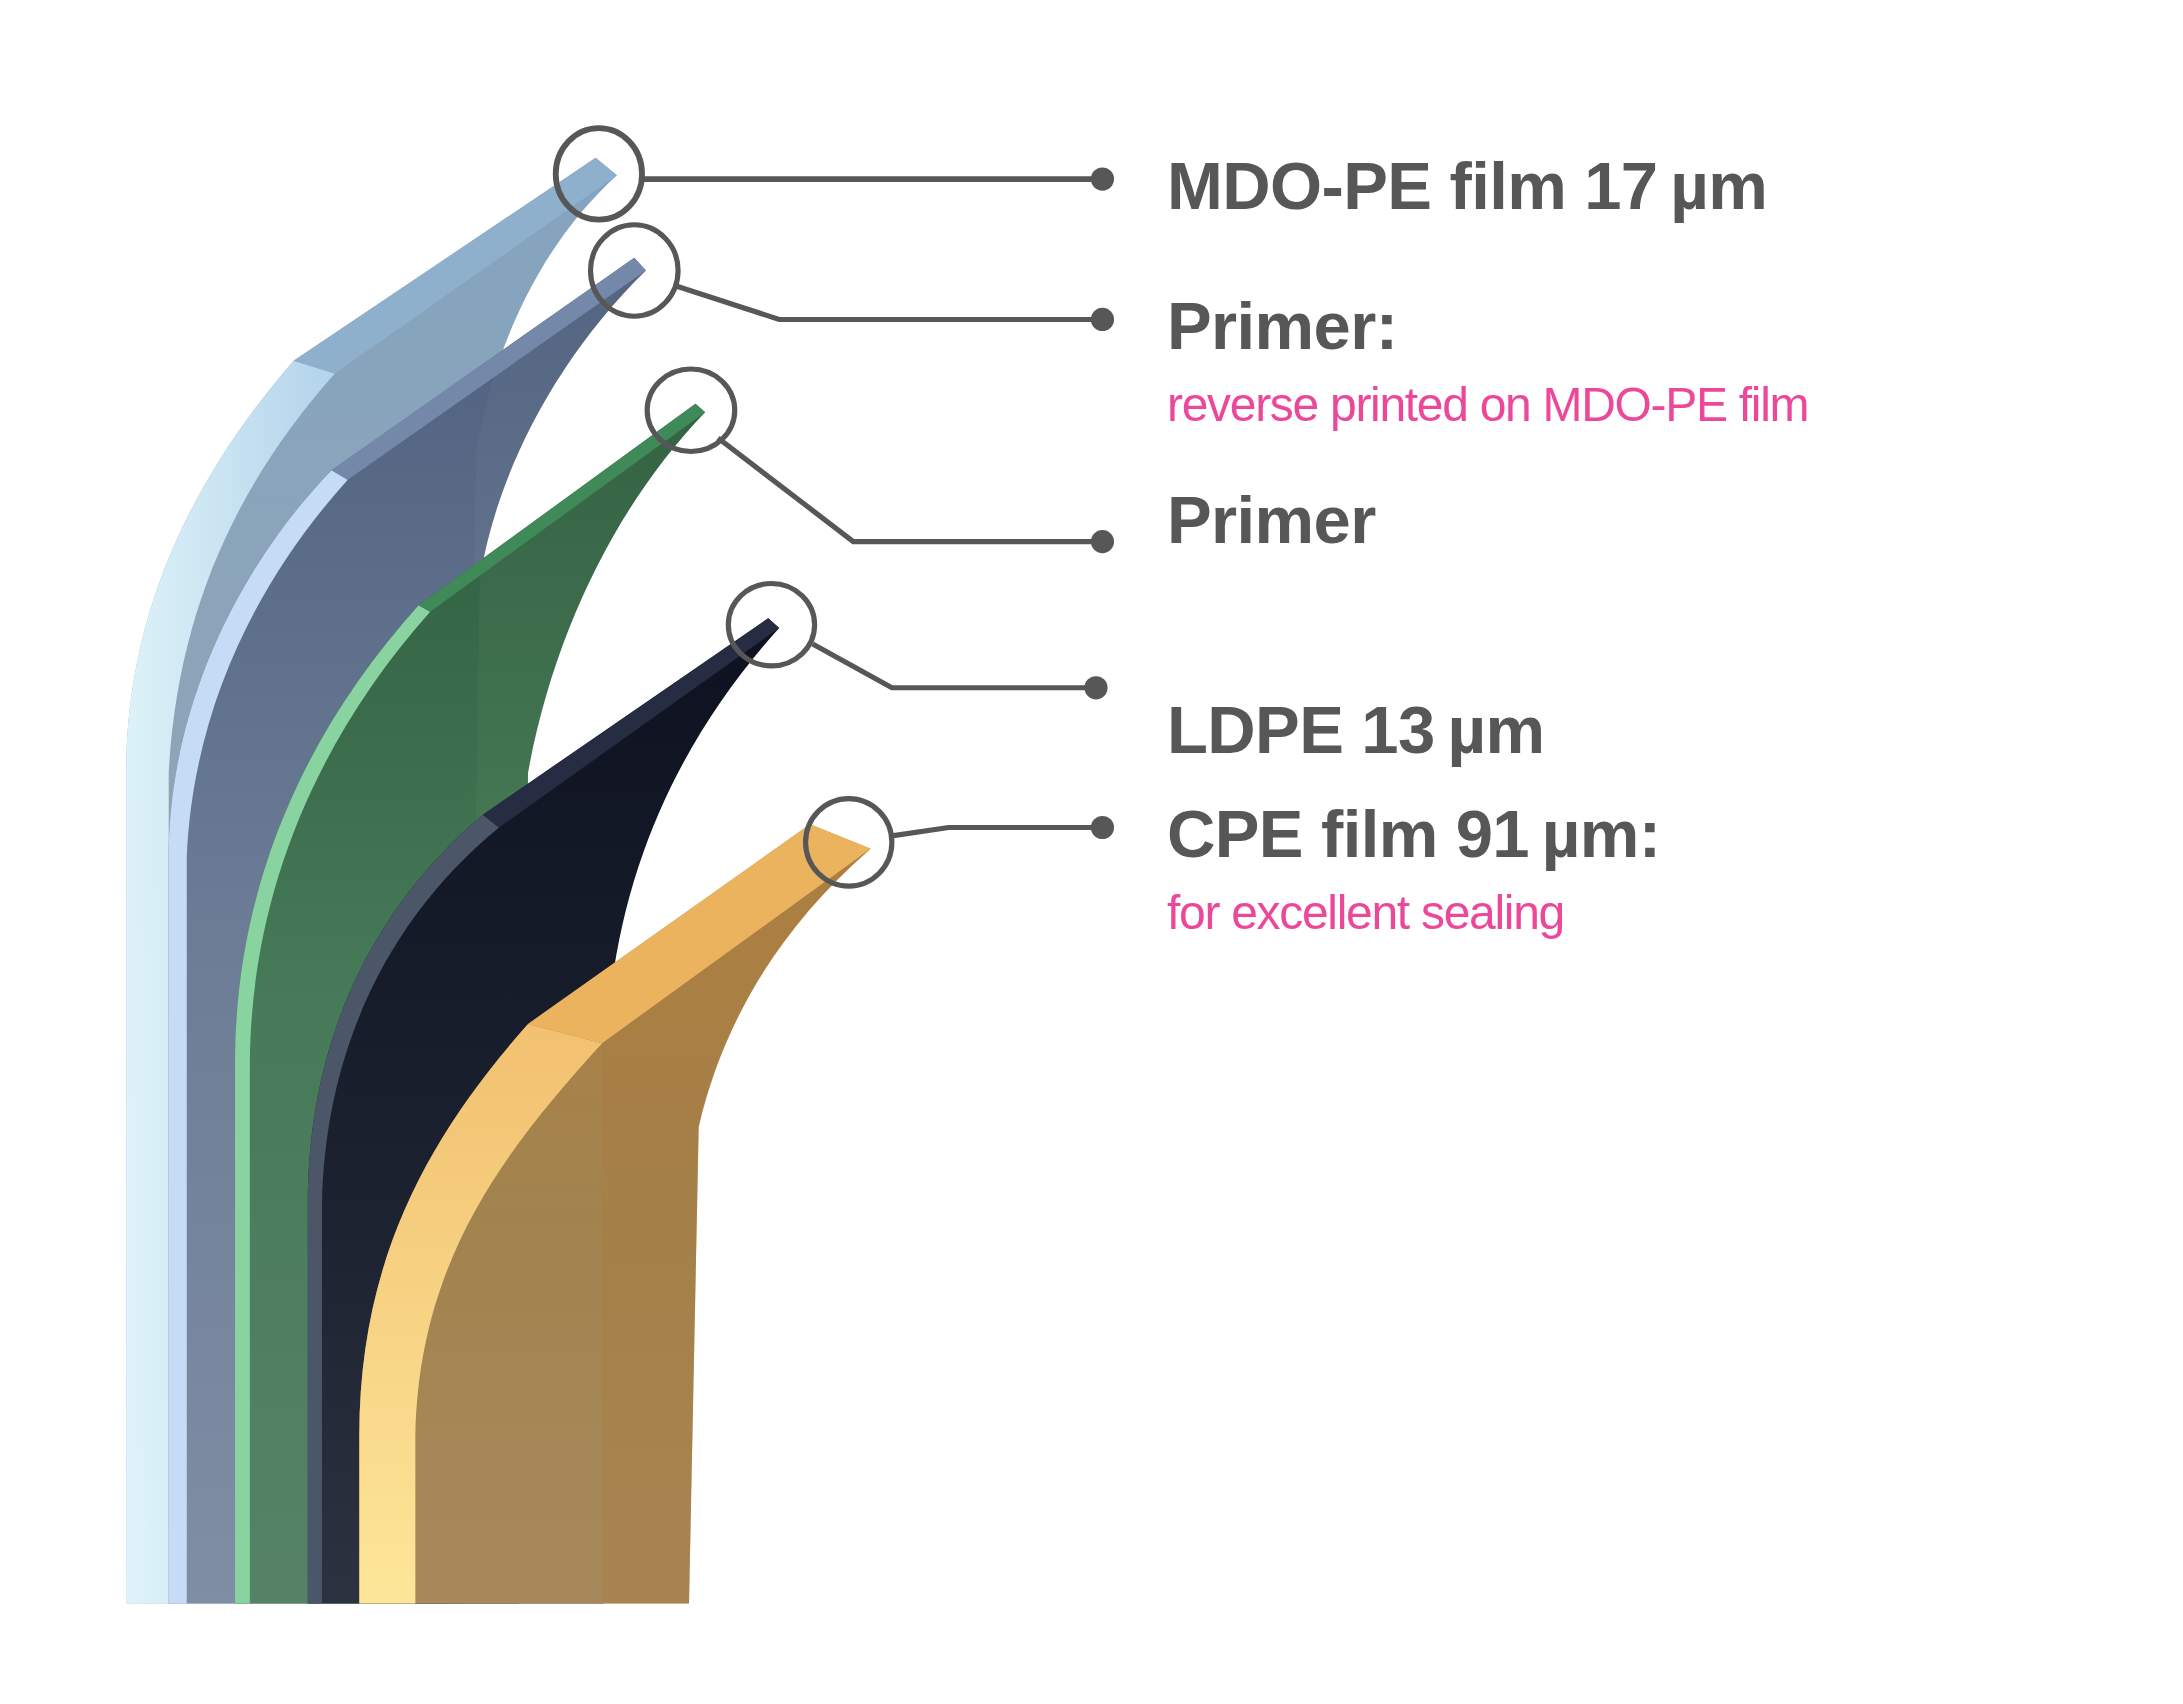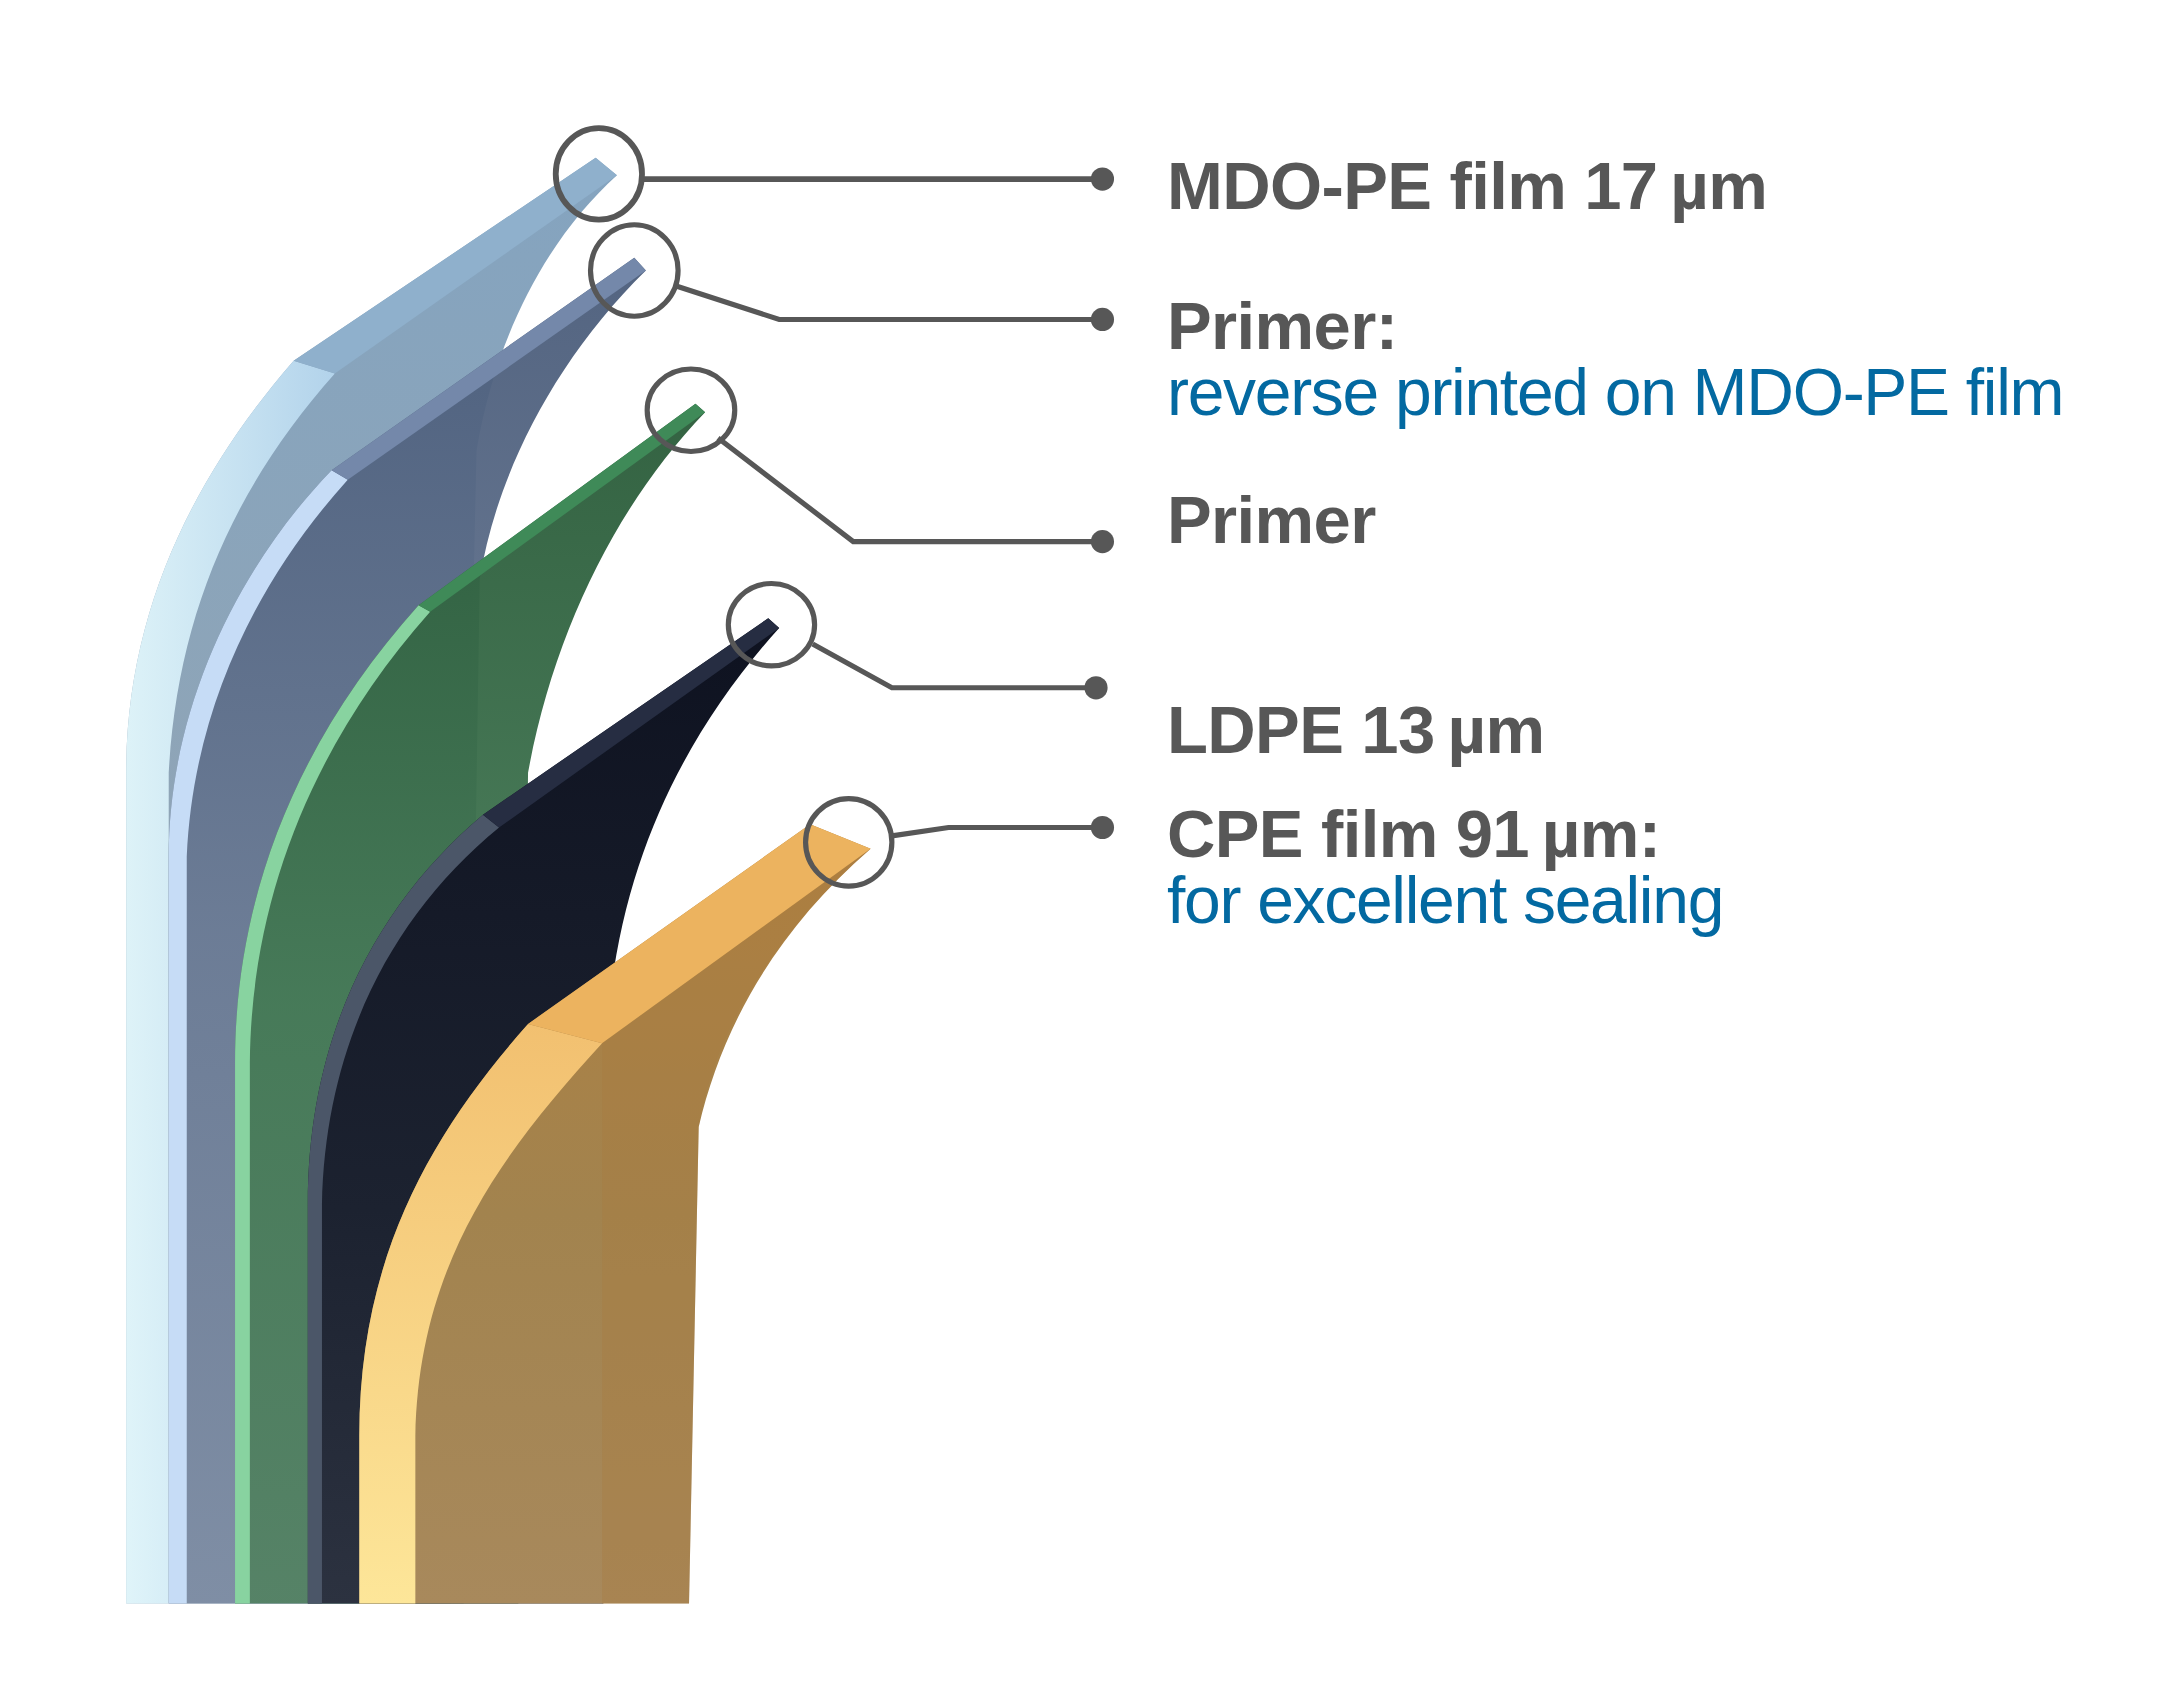--- a/index.html
+++ b/index.html
@@ -1,20 +1,20 @@
 <!DOCTYPE html>
 <html style="font-size:10.3px"><head>
 <meta charset="utf-8">
 <style>
   html, body { margin:0; padding:0; background:#ffffff; }
   body { width:2183px; height:1704px; position:relative; overflow:hidden; font-family:"Liberation Sans", sans-serif; }
   #stage { position:absolute; left:0; top:0; width:2183px; height:1704px; }
   .label { position:absolute; left:1167px; color:#575757; white-space:nowrap; }
   .label .title { display:block; font-weight:bold; font-size:67px; line-height:1; letter-spacing:-0.6px; }
-  .label .sub { display:block; font-weight:normal; font-size:66px; line-height:1; letter-spacing:-1.3px; color:#0369a1; }
+  .label .sub { display:block; font-weight:normal; font-size:48px; line-height:1; margin-top:22px; letter-spacing:-1.3px; color:#ec4899; }
 </style>
 </head>
 <body>
 
 <div id="stage">
   <svg width="2183" height="1704" viewBox="0 0 3390 2646">
     <defs>
       <linearGradient id="gMdoEdge" x1="0" y1="0" x2="1" y2="0">
         <stop offset="0" stop-color="#e6fbff"></stop>
         <stop offset="1" stop-color="#b7d8f0"></stop>

